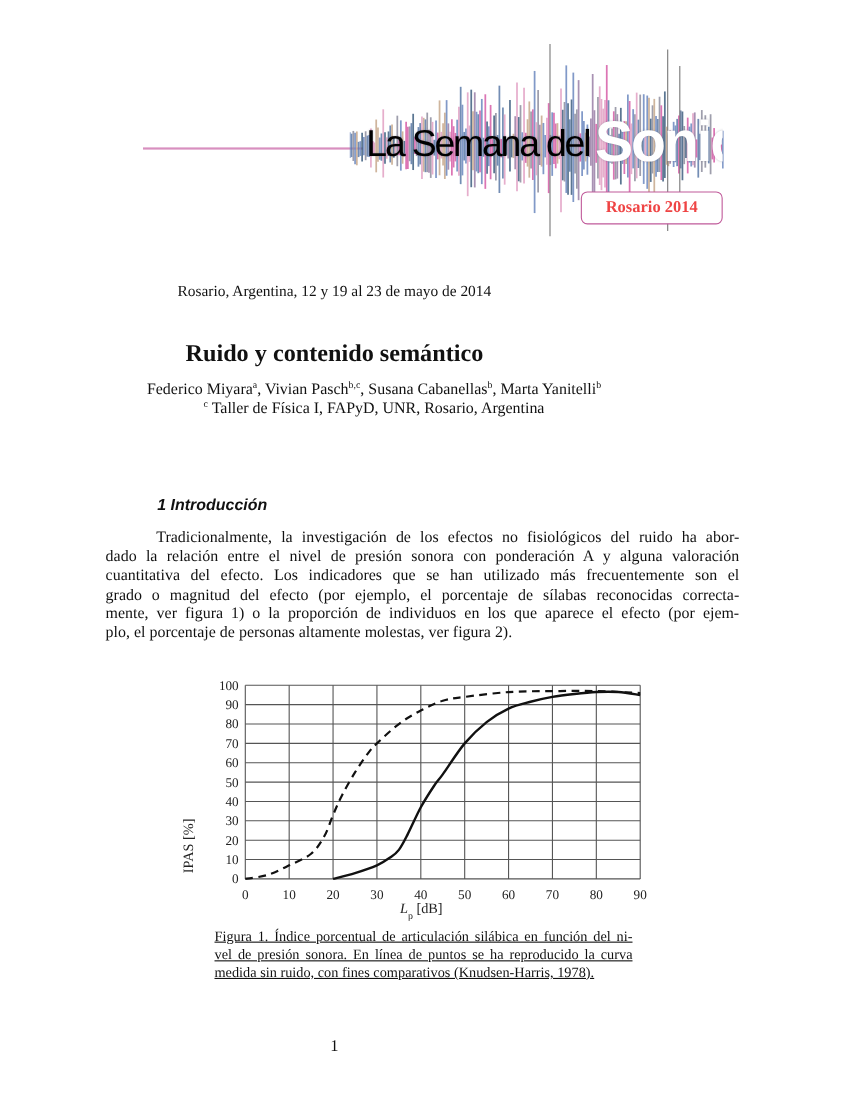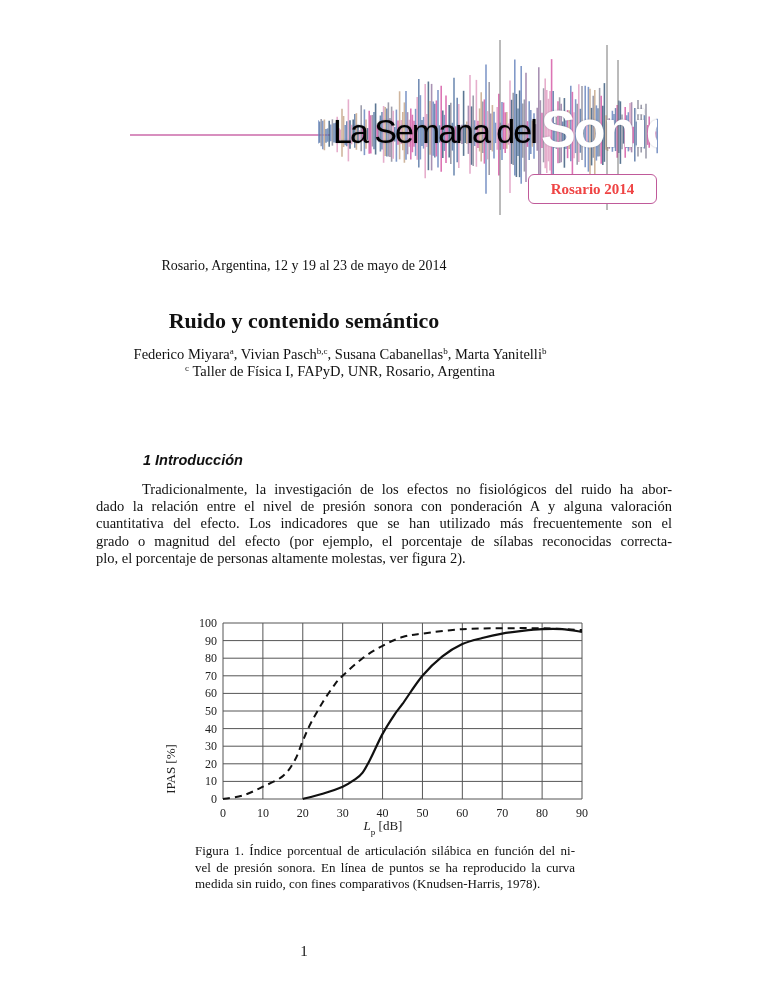--- a/index.html
+++ b/index.html
@@ -31,21 +31,21 @@
   #intro { left: 96px; top: 481px; width: 576px; font-size: 14.5px; line-height: 17.2px;
      text-align: justify; }
   #intro .ln { display: block; text-align: justify; text-align-last: justify; white-space: nowrap; height: 17.2px; }
   #intro .ln.last { text-align-last: left; }
   #intro .ln.first { text-indent: 46px; }
   
   #chart { left: 150px; top: 612px; }
   .tick { font-family: "Liberation Serif", serif; font-size: 12px; fill: #222; }
   
   #caption { left: 195px; top: 843px; width: 380px; font-family: "Liberation Serif", serif;
-     font-size: 13px; line-height: 16.5px; }
+     font-size: 13px; line-height: 16.5px; text-decoration: underline; }
   #caption .ln { display: block; white-space: nowrap; text-align: justify; text-align-last: justify; height: 16.5px; }
   #caption .ln.last { text-align-last: left; }
   #page-num { top: 943px; font-size: 15px; }
 </style>
 </head>
 <body>
 
 <div id="logo" class="abs">
   <div id="logo-line" class="abs"></div>
   <svg id="logo-wave" class="abs" width="340" height="175">
@@ -283,20 +283,21 @@
   </div>
   <div><sup>c</sup><span> Taller de Física I, FAPyD, UNR, Rosario, Argentina</span></div>
 </div>
 
 <div id="section-head" class="abs">1 Introducción</div>
 <div id="intro" class="abs">
   <span class="ln first">Tradicionalmente, la investigación de los efectos no fisiológicos del ruido ha abor-</span>
   <span class="ln">dado la relación entre el nivel de presión sonora con ponderación A y alguna valoración</span>
   <span class="ln">cuantitativa del efecto. Los indicadores que se han utilizado más frecuentemente son el</span>
   <span class="ln">grado o magnitud del efecto (por ejemplo, el porcentaje de sílabas reconocidas correcta-</span>
+  <span class="ln">mente, ver figura 1) o la proporción de individuos en los que aparece el efecto (por ejem-</span>
   <span class="ln last">plo, el porcentaje de personas altamente molestas, ver figura 2).</span>
 </div>
 
 <svg id="chart" class="abs" width="450" height="225">
   <g id="grid">
       <line x1="73" x2="432" y1="187" y2="187" stroke="#555" stroke-width="1"></line>
       <line x1="73" x2="432" y1="169.4" y2="169.4" stroke="#555" stroke-width="1"></line>
       <line x1="73" x2="432" y1="151.8" y2="151.8" stroke="#555" stroke-width="1"></line>
       <line x1="73" x2="432" y1="134.2" y2="134.2" stroke="#555" stroke-width="1"></line>
       <line x1="73" x2="432" y1="116.6" y2="116.6" stroke="#555" stroke-width="1"></line>

